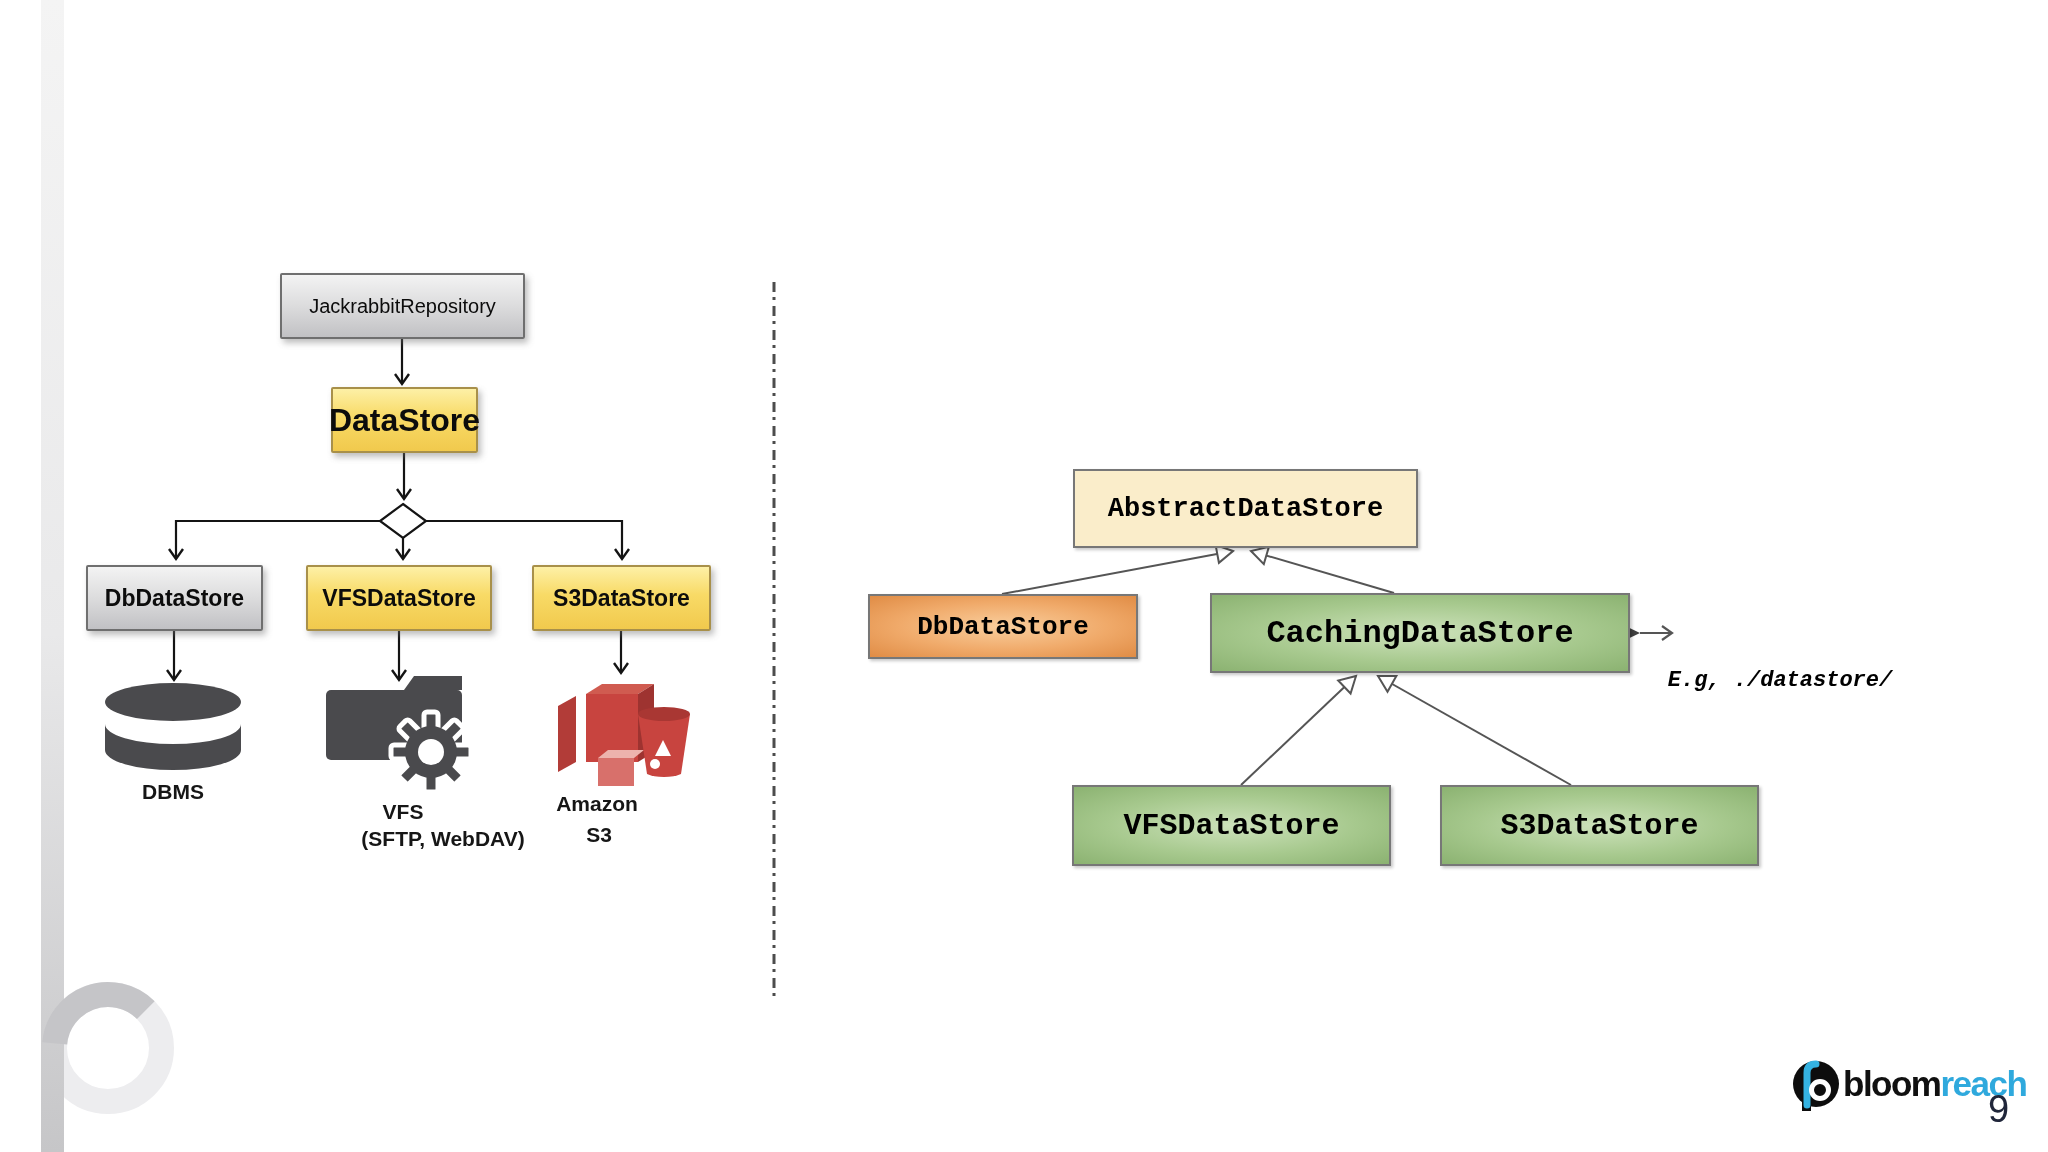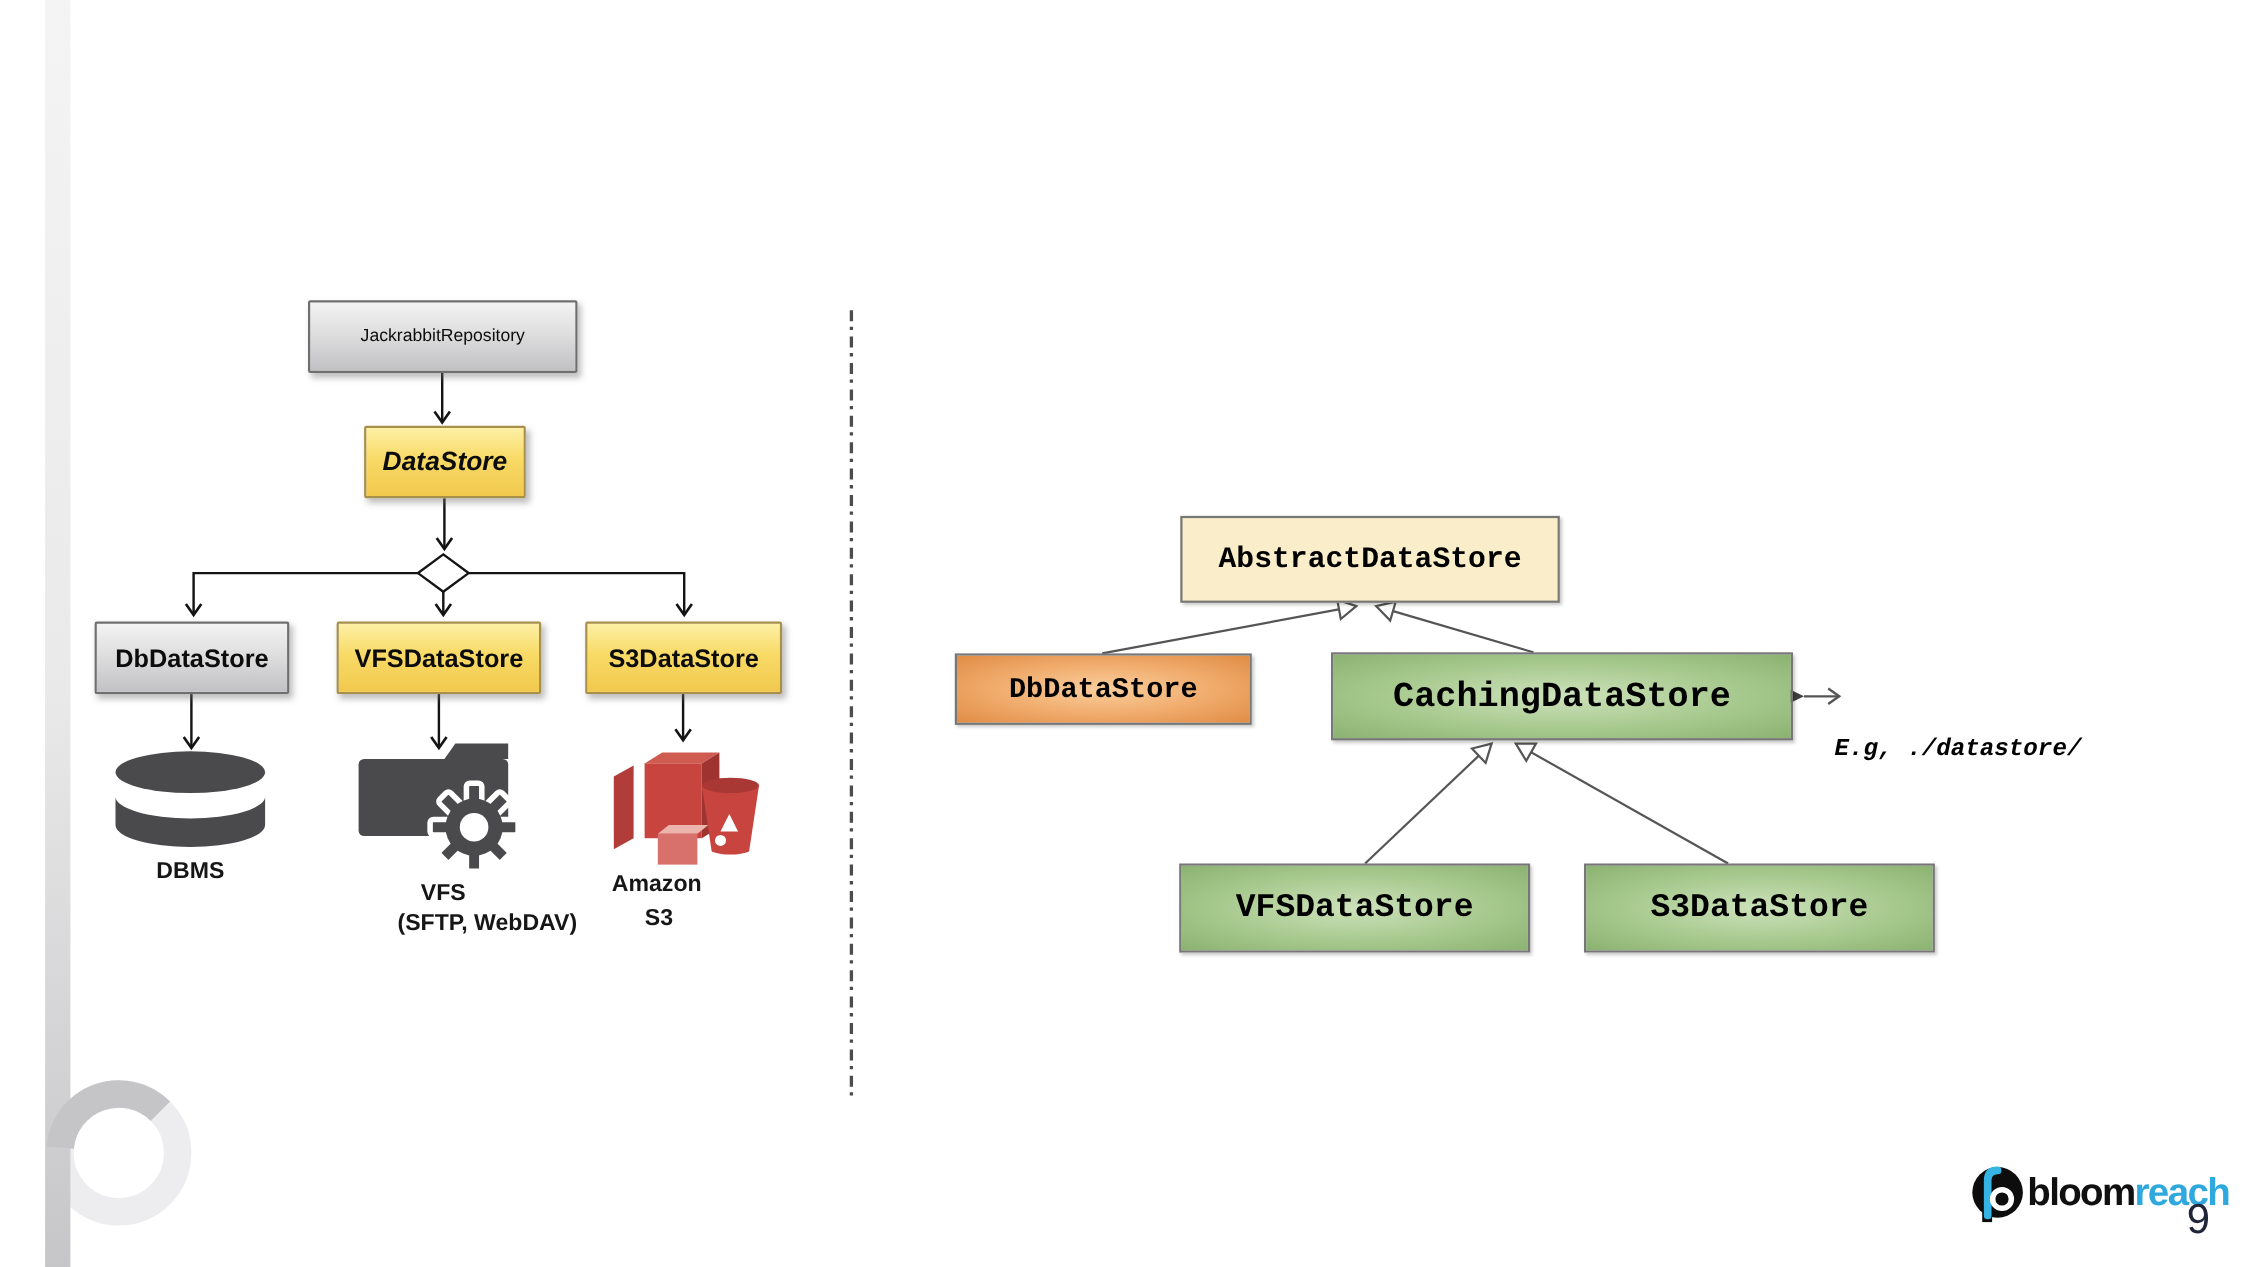--- a/index.html
+++ b/index.html
@@ -119,22 +119,22 @@
 
     <g>
       <rect x="1802" y="1098" width="9" height="13" fill="#0d0d0d"></rect>
       <circle cx="1816" cy="1084" r="23" fill="#0d0d0d"></circle>
       <path d="M1816,1064 Q1807,1064 1807,1073 L1807,1105" fill="none" stroke="#35b3e2" stroke-width="7" stroke-linecap="round"></path>
       <circle cx="1820" cy="1090" r="8.5" fill="none" stroke="#ffffff" stroke-width="5"></circle>
     </g>
   </svg>
 
 
-  <div class="node lbox lgray" style="left:280px;top:273px;width:245px;height:66px;font-size:16px;font-weight:400;">JackrabbitRepository</div>
-  <div class="node lbox lyellow" style="left:331px;top:387px;width:147px;height:66px;font-size:24px;font-style:italic;">DataStore</div>
+  <div class="node lbox lgray" style="left:280px;top:273px;width:245px;height:66px;font-size:20px;font-weight:400;">JackrabbitRepository</div>
+  <div class="node lbox lyellow" style="left:331px;top:387px;width:147px;height:66px;font-size:32px;">DataStore</div>
   <div class="node lbox lgray" style="left:86px;top:565px;width:177px;height:66px;font-size:23px;">DbDataStore</div>
   <div class="node lbox lyellow" style="left:306px;top:565px;width:186px;height:66px;font-size:23px;">VFSDataStore</div>
   <div class="node lbox lyellow" style="left:532px;top:565px;width:179px;height:66px;font-size:23px;">S3DataStore</div>
 
   <div class="icon-label" style="left:173px;top:780px;">DBMS</div>
   <div class="icon-label" style="left:403px;top:800px;">VFS</div>
   <div class="icon-label" style="left:403px;top:827px;margin-left:40px;">(SFTP, WebDAV)</div>
   <div class="icon-label" style="left:597px;top:792px;">Amazon</div>
   <div class="icon-label" style="left:599px;top:823px;">S3</div>
 

